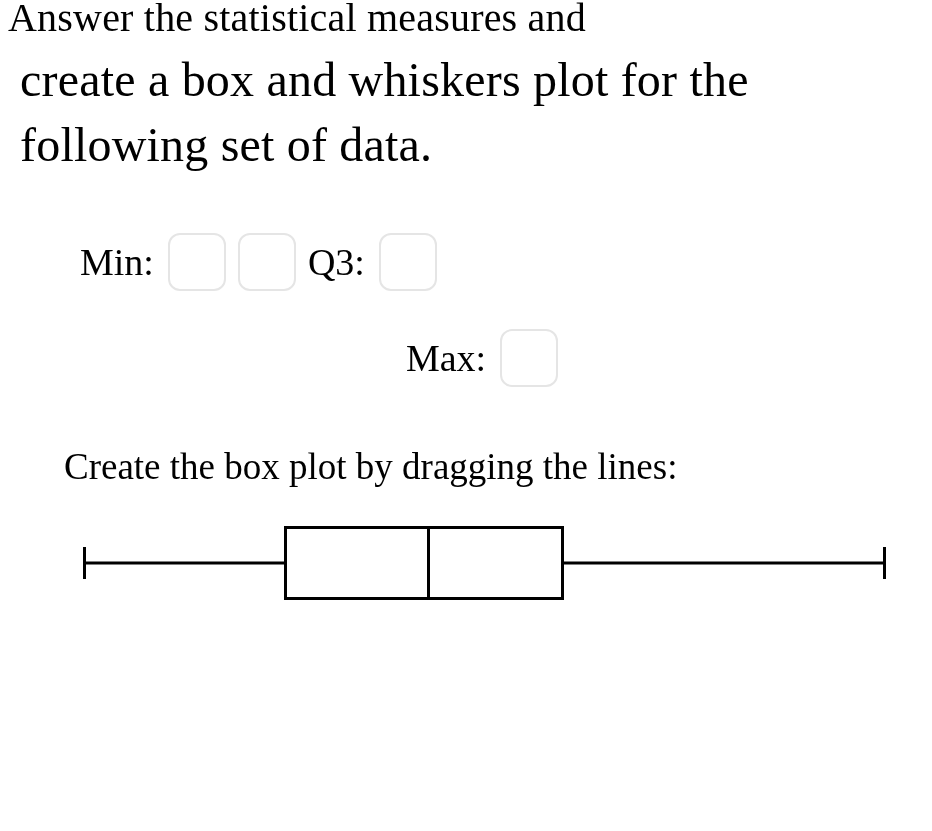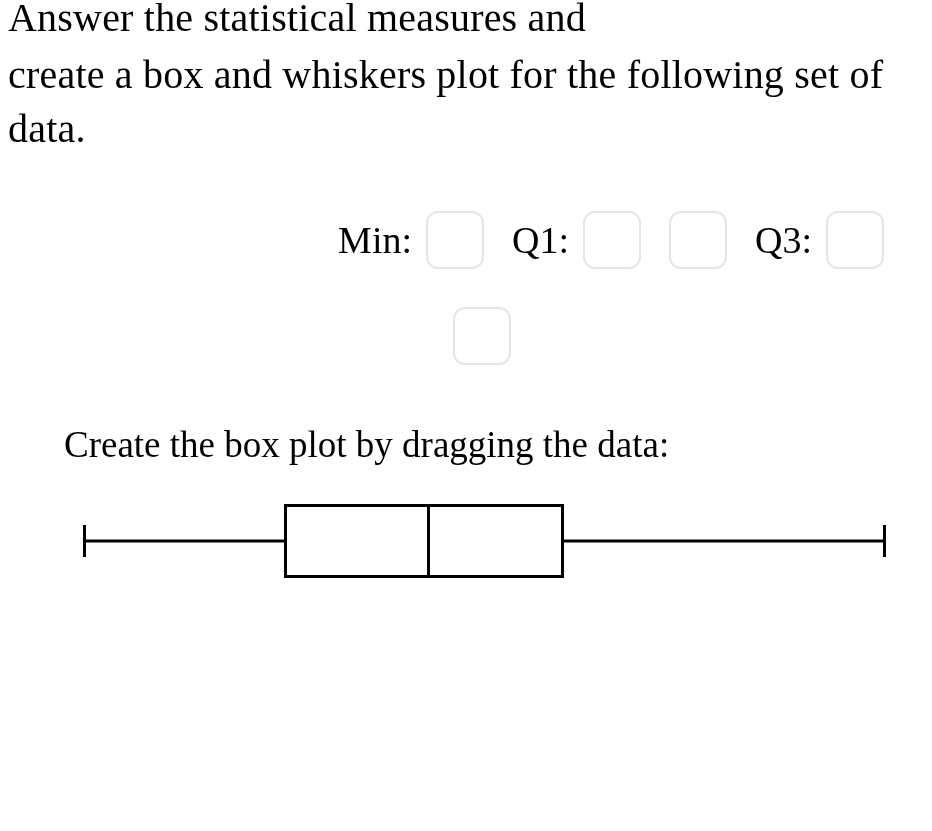--- a/index.html
+++ b/index.html
@@ -9,23 +9,23 @@
     background:#fff;
     width:932px;
     height:831px;
     overflow:hidden;
   }
   .page{
     padding:0 8px;
     box-sizing:border-box;
   }
   .instructions{
-    font-size:40px;
+    font-size:48px;
     line-height:1.35;
-    margin:0 0 55px 0;
+    margin:0 0 55px 12px;
     letter-spacing:0.2px;
   }
   .top-line{
     font-size:40px;
     line-height:1.2;
     margin:-6px 0 6px 0;
     letter-spacing:0.2px;
   }
   .data-set{
     font-size:38px;
@@ -35,23 +35,22 @@
     letter-spacing:0.2px;
   }
   .stats{
     padding-left:72px;
     padding-right:40px;
     font-size:38px;
   }
   .stats-row{
     display:flex;
     align-items:center;
-    gap:28px;
+    gap:12px;
     margin-bottom:38px;
-    justify-content:flex-end;
   }
   .stats-row.center{justify-content:center;gap:18px;}
   .stat-group{
     display:flex;
     align-items:center;
     gap:14px;
   }
   .stat-label{white-space:nowrap;}
   .stat-input{
     width:58px;
@@ -117,39 +116,36 @@
   <p class="instructions">create a box and whiskers plot for the following set of data.</p>
 
 
   <div class="stats">
     <div class="stats-row">
       <div class="stat-group">
         <span class="stat-label">Min:</span>
         <input class="stat-input" type="text" value="" style="">
       </div>
       <div class="stat-group">
-        <span class="stat-label">Q1:</span>
-        <input class="stat-input" type="text" value="" style="">
-      </div>
-      <div class="stat-group">
         <input class="stat-input" type="text" value="" style="">
       </div>
       <div class="stat-group">
         <span class="stat-label">Q3:</span>
         <input class="stat-input" type="text" value="" style="">
       </div>
     </div>
     <div class="stats-row center">
       <div class="stat-group">
+        <span class="stat-label">Max:</span>
         <input class="stat-input" type="text" value="" style="">
       </div>
     </div>
   </div>
 
-  <p class="boxplot-instr">Create the box plot by dragging the data:</p>
+  <p class="boxplot-instr">Create the box plot by dragging the lines:</p>
 
   <div class="boxplot" id="boxplot">
       <div class="whisker-line" style="left: 0px; width: 200px;"></div>
       <div class="whisker-line" style="left: 480px; width: 320px;"></div>
       <div class="box" style="left: 200px; width: 280px; height: 74px;"></div>
       <div class="median" style="left: 343px; height: 74px;"></div>
       <div class="cap" style="left: -1px; height: 32px;"></div>
       <div class="cap" style="left: 799px; height: 32px;"></div>
     </div>
 </div>

